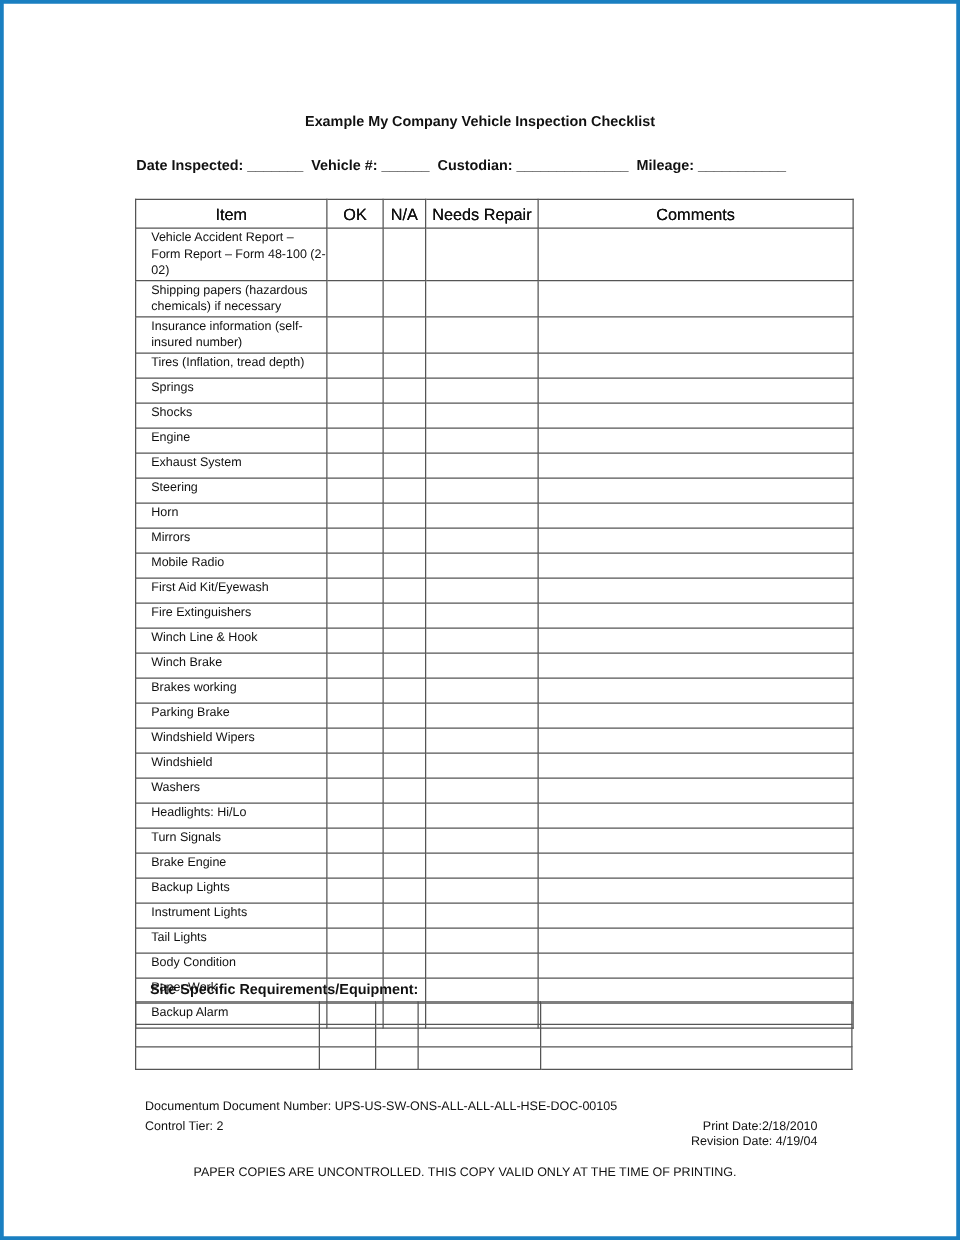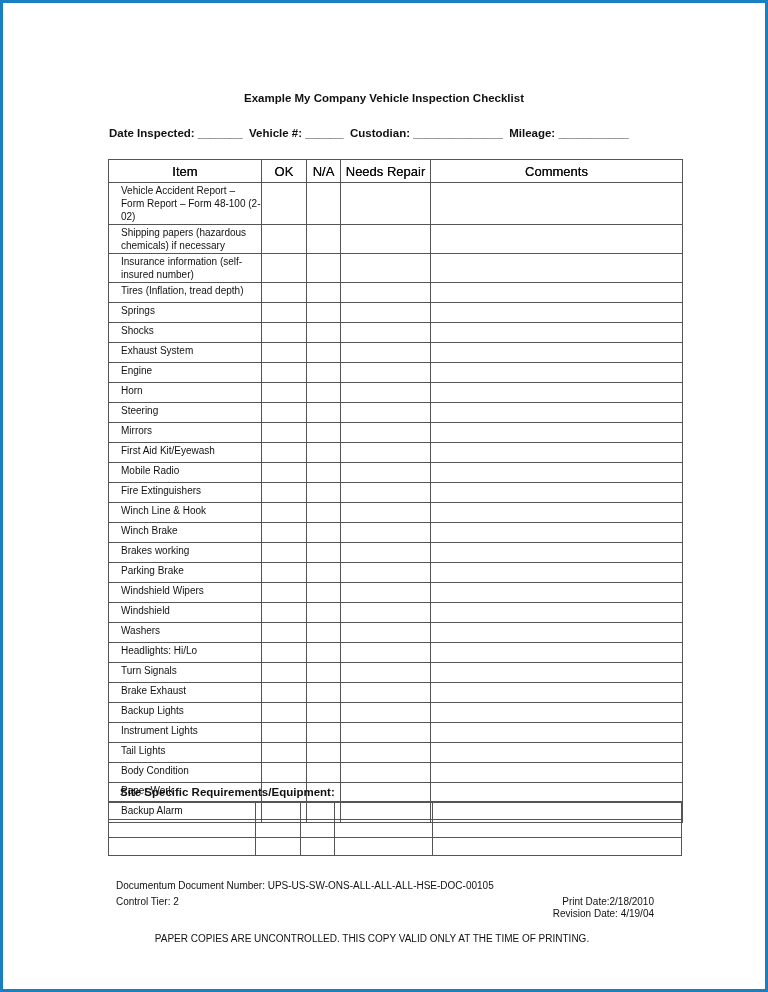--- a/index.html
+++ b/index.html
@@ -72,69 +72,69 @@
         <td></td>
       </tr>
       <tr>
         <td class="item">Shocks</td>
         <td></td>
         <td></td>
         <td></td>
         <td></td>
       </tr>
       <tr>
+        <td class="item">Engine</td>
+        <td></td>
+        <td></td>
+        <td></td>
+        <td></td>
+      </tr>
+      <tr>
         <td class="item">Exhaust System</td>
         <td></td>
         <td></td>
         <td></td>
         <td></td>
       </tr>
       <tr>
-        <td class="item">Engine</td>
+        <td class="item">Steering</td>
         <td></td>
         <td></td>
         <td></td>
         <td></td>
       </tr>
       <tr>
         <td class="item">Horn</td>
         <td></td>
         <td></td>
         <td></td>
         <td></td>
       </tr>
       <tr>
-        <td class="item">Steering</td>
-        <td></td>
-        <td></td>
-        <td></td>
-        <td></td>
-      </tr>
-      <tr>
         <td class="item">Mirrors</td>
         <td></td>
         <td></td>
         <td></td>
         <td></td>
       </tr>
       <tr>
+        <td class="item">Mobile Radio</td>
+        <td></td>
+        <td></td>
+        <td></td>
+        <td></td>
+      </tr>
+      <tr>
         <td class="item">First Aid Kit/Eyewash</td>
         <td></td>
         <td></td>
         <td></td>
         <td></td>
       </tr>
       <tr>
-        <td class="item">Mobile Radio</td>
-        <td></td>
-        <td></td>
-        <td></td>
-        <td></td>
-      </tr>
-      <tr>
         <td class="item">Fire Extinguishers</td>
         <td></td>
         <td></td>
         <td></td>
         <td></td>
       </tr>
       <tr>
         <td class="item">Winch Line &amp; Hook</td>
         <td></td>
         <td></td>
@@ -191,21 +191,21 @@
         <td></td>
       </tr>
       <tr>
         <td class="item">Turn Signals</td>
         <td></td>
         <td></td>
         <td></td>
         <td></td>
       </tr>
       <tr>
-        <td class="item">Brake Exhaust</td>
+        <td class="item">Brake Engine</td>
         <td></td>
         <td></td>
         <td></td>
         <td></td>
       </tr>
       <tr>
         <td class="item">Backup Lights</td>
         <td></td>
         <td></td>
         <td></td>

